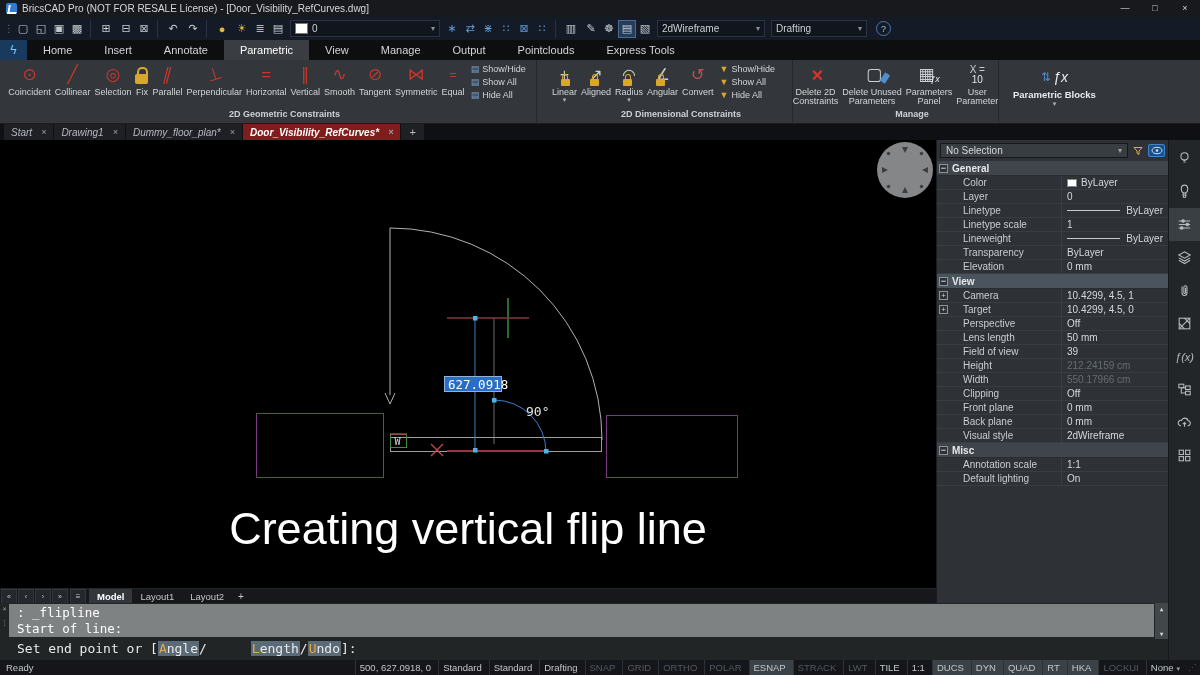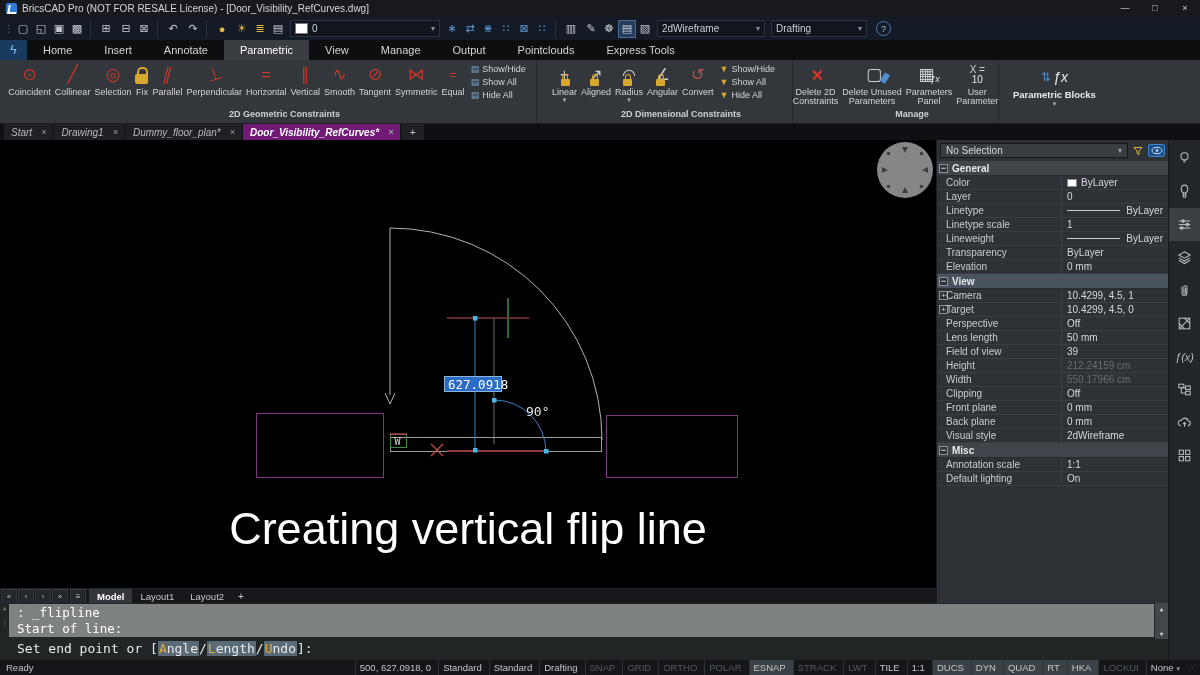--- a/index.html
+++ b/index.html
@@ -66,21 +66,21 @@
   .sh2 .shico{color:#d9a62e;}
   .pbbtn{display:flex;flex-direction:column;align-items:center;justify-content:flex-start;padding:3px 14px 0 14px;}
   .pbicon{height:24px;display:flex;align-items:center;gap:2px;}
   .pbarrows{color:#4f8fd0;font-size:12px;}
   .pbfx{font-style:italic;font-size:14px;color:#e8eaec;}
   .pblabel{font-size:9.5px;font-weight:700;color:#e8eaec;white-space:nowrap;}
   .pbchev{font-size:7px;color:#aeb3b8;}
   
   .doctabs{position:absolute;top:124px;left:0;right:0;height:16px;background:#0f1013;display:flex;align-items:stretch;padding-left:4px;gap:1px;}
   .dtab{display:flex;align-items:center;padding:0 7px;font-size:10px;color:#b6bac0;background:#1e2024;}
-  .dtab.active{background:#701a75;color:#fff;font-weight:700;}
+  .dtab.active{background:#7f1d1d;color:#fff;font-weight:700;}
   .dclose{margin-left:9px;font-size:9px;color:#9aa0a6;}
   .dplus{display:flex;align-items:center;padding:0 8px;font-size:11px;color:#b6bac0;background:#1e2024;}
   
   .canvas{position:absolute;top:140px;left:0;width:936px;height:448px;background:#000;}
   .overlayText{position:absolute;left:0;width:100%;top:363px;text-align:center;font-size:45px;color:#fff;letter-spacing:0px;white-space:nowrap;}
   
   .modeltabs{position:absolute;top:588px;left:0;width:936px;height:15px;background:#17181c;display:flex;align-items:center;border-top:1px solid #232529;box-sizing:border-box;}
   .mnav{width:14px;height:13px;border:1px solid #34383d;background:#24272b;color:#c6cacd;font-size:7px;display:flex;align-items:center;justify-content:center;margin-left:1px;}
   .mmenu{width:14px;height:13px;border:1px solid #34383d;background:#24272b;color:#c6cacd;font-size:8px;display:flex;align-items:center;justify-content:center;margin:0 3px 0 2px;}
   .mtab{padding:0 8px;font-size:9.5px;color:#c2c6ca;line-height:15px;}
@@ -91,21 +91,21 @@
   .pselrow{height:17px;display:flex;align-items:center;padding:2px 3px;gap:3px;text-align:center;}
   .pcombo{flex:1;height:13px;background:#383d42;border:1px solid #16181a;color:#d6d9dc;display:flex;align-items:center;padding:0 5px;}
   .pcombo .chev{margin-left:auto;font-size:8px;color:#9aa0a6;}
   .peye{width:17px;height:13px;background:#1d4f86;border:1px solid #3f84c9;border-radius:2px;display:flex;align-items:center;justify-content:center;box-sizing:border-box;}
   .pfun{width:14px;height:13px;display:flex;align-items:center;justify-content:center;}
   .psec-h{height:14px;background:#40454c;display:flex;align-items:center;font-weight:700;color:#e6e8ea;border-bottom:1px solid #2a2d30;}
   .psec-h.sel{background:#4a545e;}
   .pminus{width:9px;height:9px;border:1px solid #8d9399;margin:0 4px 0 2px;font-size:9px;line-height:7px;text-align:center;color:#cdd2d6;background:#2e3236;box-sizing:border-box;}
   .prow{position:relative;height:13px;border-bottom:1px solid #383d42;color:#c9ccd0;}
   .prow::after{content:"";position:absolute;left:124px;top:0;bottom:0;width:1px;background:#3a3f44;}
-  .plabel{position:absolute;left:9px;top:0;line-height:13px;white-space:nowrap;}
+  .plabel{position:absolute;left:26px;top:0;line-height:13px;white-space:nowrap;}
   .pexp{display:none;position:absolute;left:2px;top:2px;width:9px;height:9px;border:1px solid #8d9399;font-size:8px;line-height:7px;text-align:center;color:#cdd2d6;box-sizing:border-box;}
   .prow.expand .pexp{display:block;}
   .pval{position:absolute;left:130px;right:5px;top:0;height:13px;display:flex;align-items:center;color:#d5d8db;}
   .pswatch{display:none;width:10px;height:8px;background:#fff;border:1px solid #888;margin-right:4px;box-sizing:border-box;}
   .prow.swatch .pswatch{display:inline-block;}
   .pline{display:none;width:55px;height:1px;background:#c6c9cc;margin-right:6px;}
   .prow.line .pline{display:block;}
   .prow.dim .pvtext{color:#676d73;}
   .pvtext{white-space:nowrap;}
   
@@ -902,21 +902,21 @@
     <div class="hline">: _flipline</div>
         <div class="hline">Start of line:</div>
       </div>
     <div class="cprompt">
       <span>Set end point or [</span>
         <span style="display:flex;">
           <span style="display:flex;">
             <span class="kw"><span class="kwf">A</span><span>ngle</span></span>
             <span>/</span>
           </span>
-          <span style="display:flex;">
+          <span style="display:flex;margin-left:44px;">
             <span class="kw"><span class="kwf">L</span><span>ength</span></span>
             <span>/</span>
           </span>
           <span style="display:flex;">
             <span class="kw"><span class="kwf">U</span><span>ndo</span></span>
             <span></span>
           </span>
         </span>
         <span>]:</span>
     </div>

